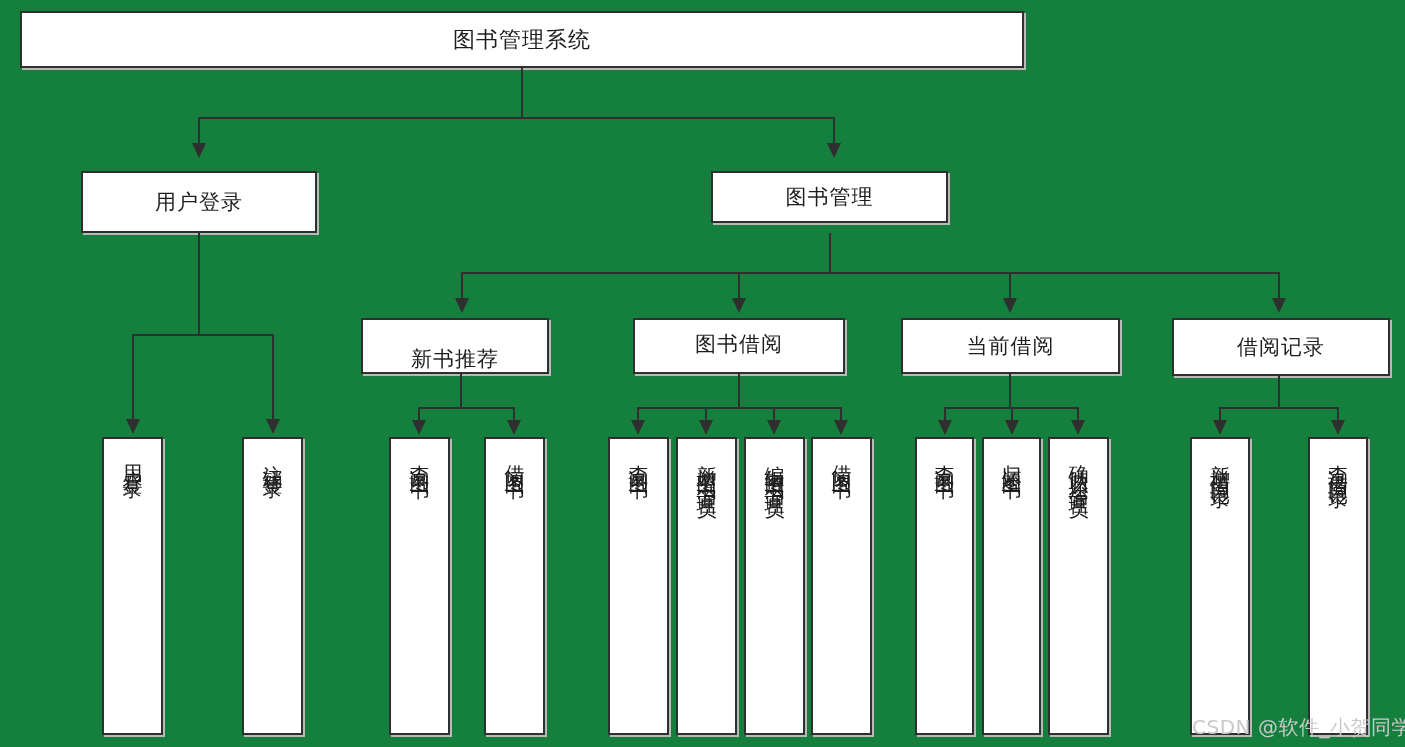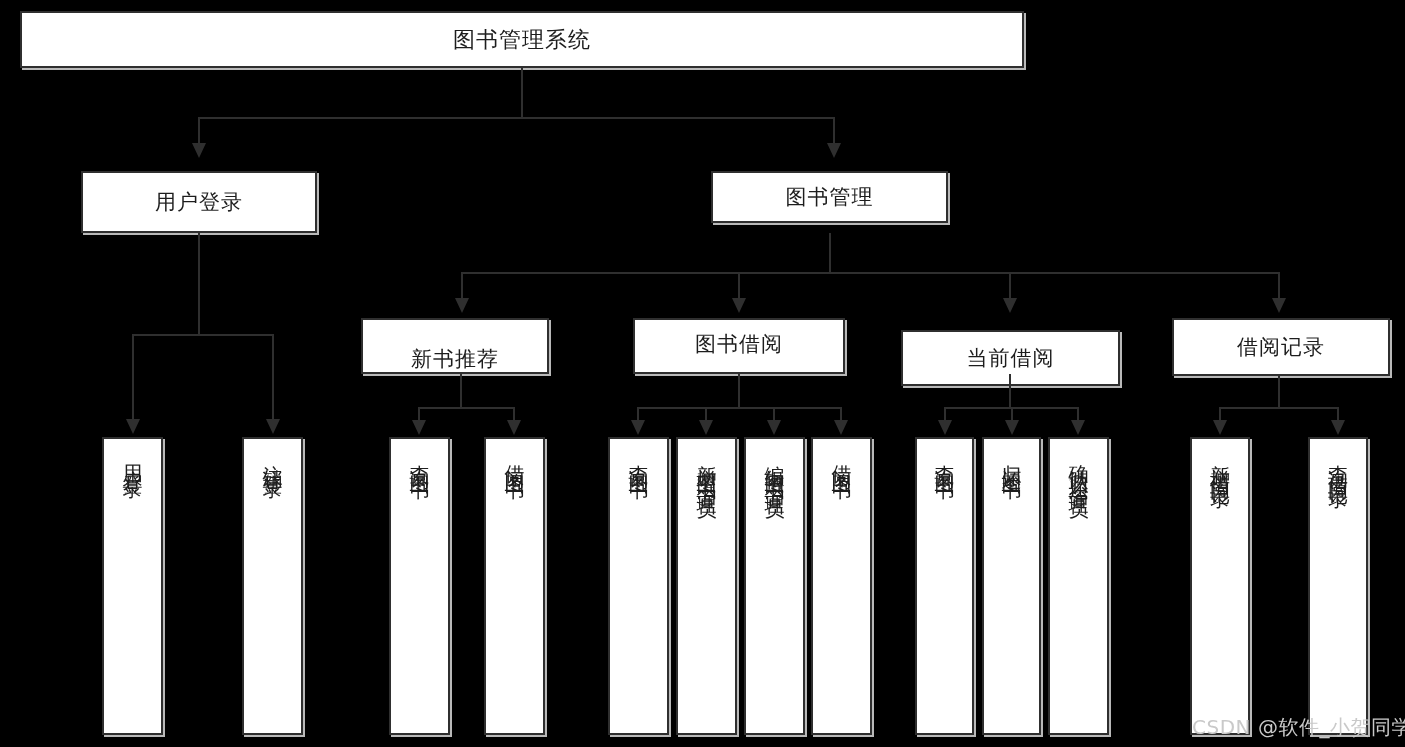--- a/index.html
+++ b/index.html
@@ -8,21 +8,21 @@
     padding: 0;
     background: #ffffff;
   }
   body {
     font-family: "DejaVu Sans", "Liberation Sans", sans-serif;
   }
   #canvas {
     position: relative;
     width: 1405px;
     height: 747px;
-    background: #000000;
+    background: #15803d;
     overflow: hidden;
   }
   
   .node {
     position: absolute;
     box-sizing: border-box;
     background: #ffffff;
     border: 2px solid #2f2f2f;
     display: flex;
     align-items: center;
@@ -127,21 +127,21 @@
   <div class="arrow" style="left:1003px; top:298px;"></div>
   <div class="vline" style="left:1278px; top:272px; width:2px; height:28px;"></div>
   <div class="arrow" style="left:1272px; top:298px;"></div>
 
   <div class="node horiz shadowed" style="left:361px; top:318px; width:188px; height:56px;align-items:flex-end;">
     <span class="label">新书推荐</span>
   </div>
   <div class="node horiz shadowed" style="left:633px; top:318px; width:212px; height:56px;font-family:Liberation Mono, monospace;">
     <span class="label">图书借阅</span>
   </div>
-  <div class="node horiz shadowed" style="left:901px; top:318px; width:219px; height:56px;margin-top:12px;">
+  <div class="node horiz shadowed" style="left:901px; top:318px; width:219px; height:56px;">
     <span class="label">当前借阅</span>
   </div>
   <div class="node horiz shadowed" style="left:1172px; top:318px; width:218px; height:58px;">
     <span class="label">借阅记录</span>
   </div>
 
   <div class="vline" style="left:460px; top:374px; width:2px; height:34px;"></div>
   <div class="hline" style="left:418px; top:407px; width:97px; height:2px;"></div>
   <div class="vline" style="left:418px; top:407px; width:2px; height:15px;"></div>
   <div class="arrow" style="left:412px; top:420px;"></div>

